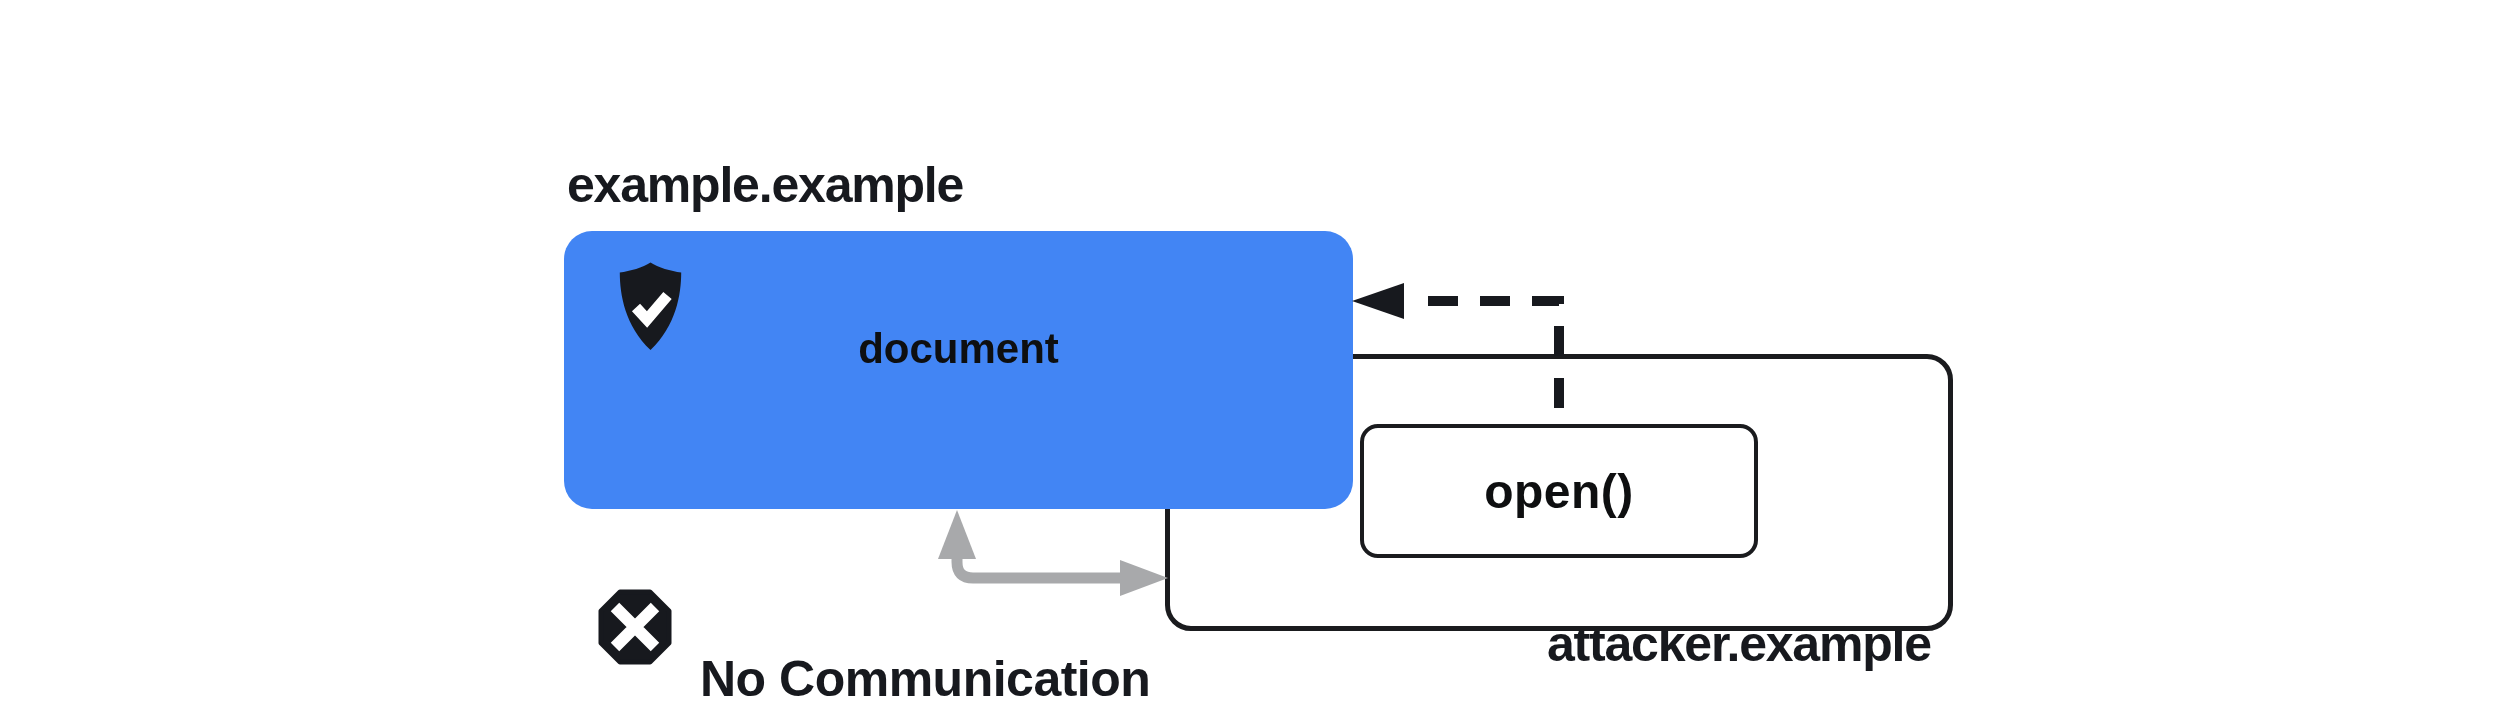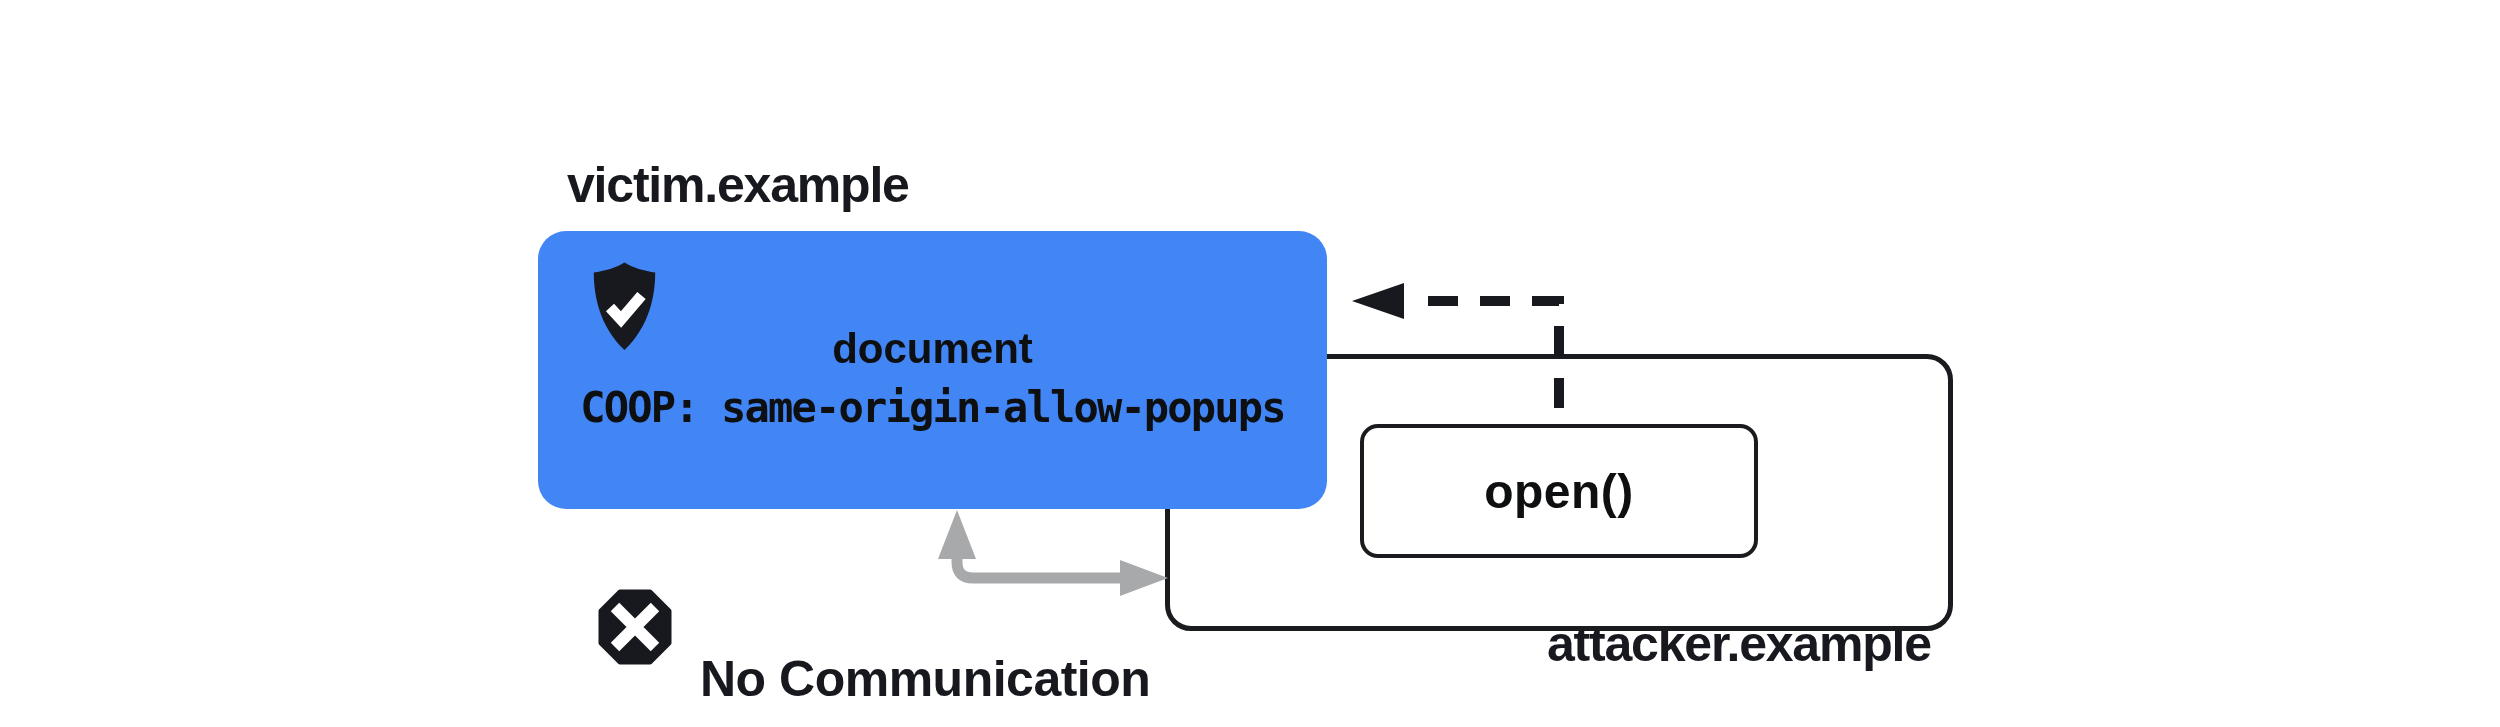--- a/index.html
+++ b/index.html
@@ -30,21 +30,21 @@
   .attacker-label{left:1547px;top:619px;}
   .attacker-card{
     position:absolute;left:1165px;top:354px;
     width:788px;height:277px;
     background:#ffffff;
     border:5px solid var(--line-black);
     border-radius:26px;
     z-index:1;
   }
   .victim-card{
-    position:absolute;left:538px;top:231px;
+    position:absolute;left:564px;top:231px;
     width:789px;height:278px;
     background:var(--accent-blue);
     border-radius:28px;
     z-index:2;
   }
   .shield{position:absolute;left:49px;top:29px;width:75px;height:93px;}
   .card-lines{
     position:absolute;left:0;right:0;top:88px;
     text-align:center;
     color:var(--text-on-blue);
@@ -84,32 +84,31 @@
     white-space:nowrap;
     z-index:6;
     margin-top:48px;
   }
 </style>
 </head>
 <body>
 
 <div class="canvas">
 
-  <div class="domain-label victim-label">victim.example</div>
+  <div class="domain-label victim-label">example.example</div>
 
   <div class="attacker-card"></div>
 
   <div class="victim-card">
     <svg class="shield" viewBox="0 0 75 93">
       <path d="M37.5 2.5 C30 7.4 17 11.3 6.8 12.5 C6.8 34.5 12 66 37.5 90 C63 66 68.2 34.5 68.2 12.5 C58 11.3 45 7.4 37.5 2.5 Z" fill="var(--ink-black)"></path>
       <path d="M23 47.5 L34 59.5 L54.5 35.5" fill="none" stroke="#ffffff" stroke-width="11"></path>
     </svg>
     <div class="card-lines">
       <div class="card-title">document</div>
-      <div class="coop-line">COOP: same-origin-allow-popups</div>
     </div>
   </div>
 
   <div class="open-card">
     <span class="open-text">open()</span>
   </div>
 
   <svg class="dashed-arrow" viewBox="0 0 240 148">
     <polygon points="12,21 64,3 64,39" fill="var(--ink-black)"></polygon>
     <path d="M88 21 H219 V144" fill="none" stroke="var(--ink-black)" stroke-width="10" stroke-dasharray="30 22"></path>

